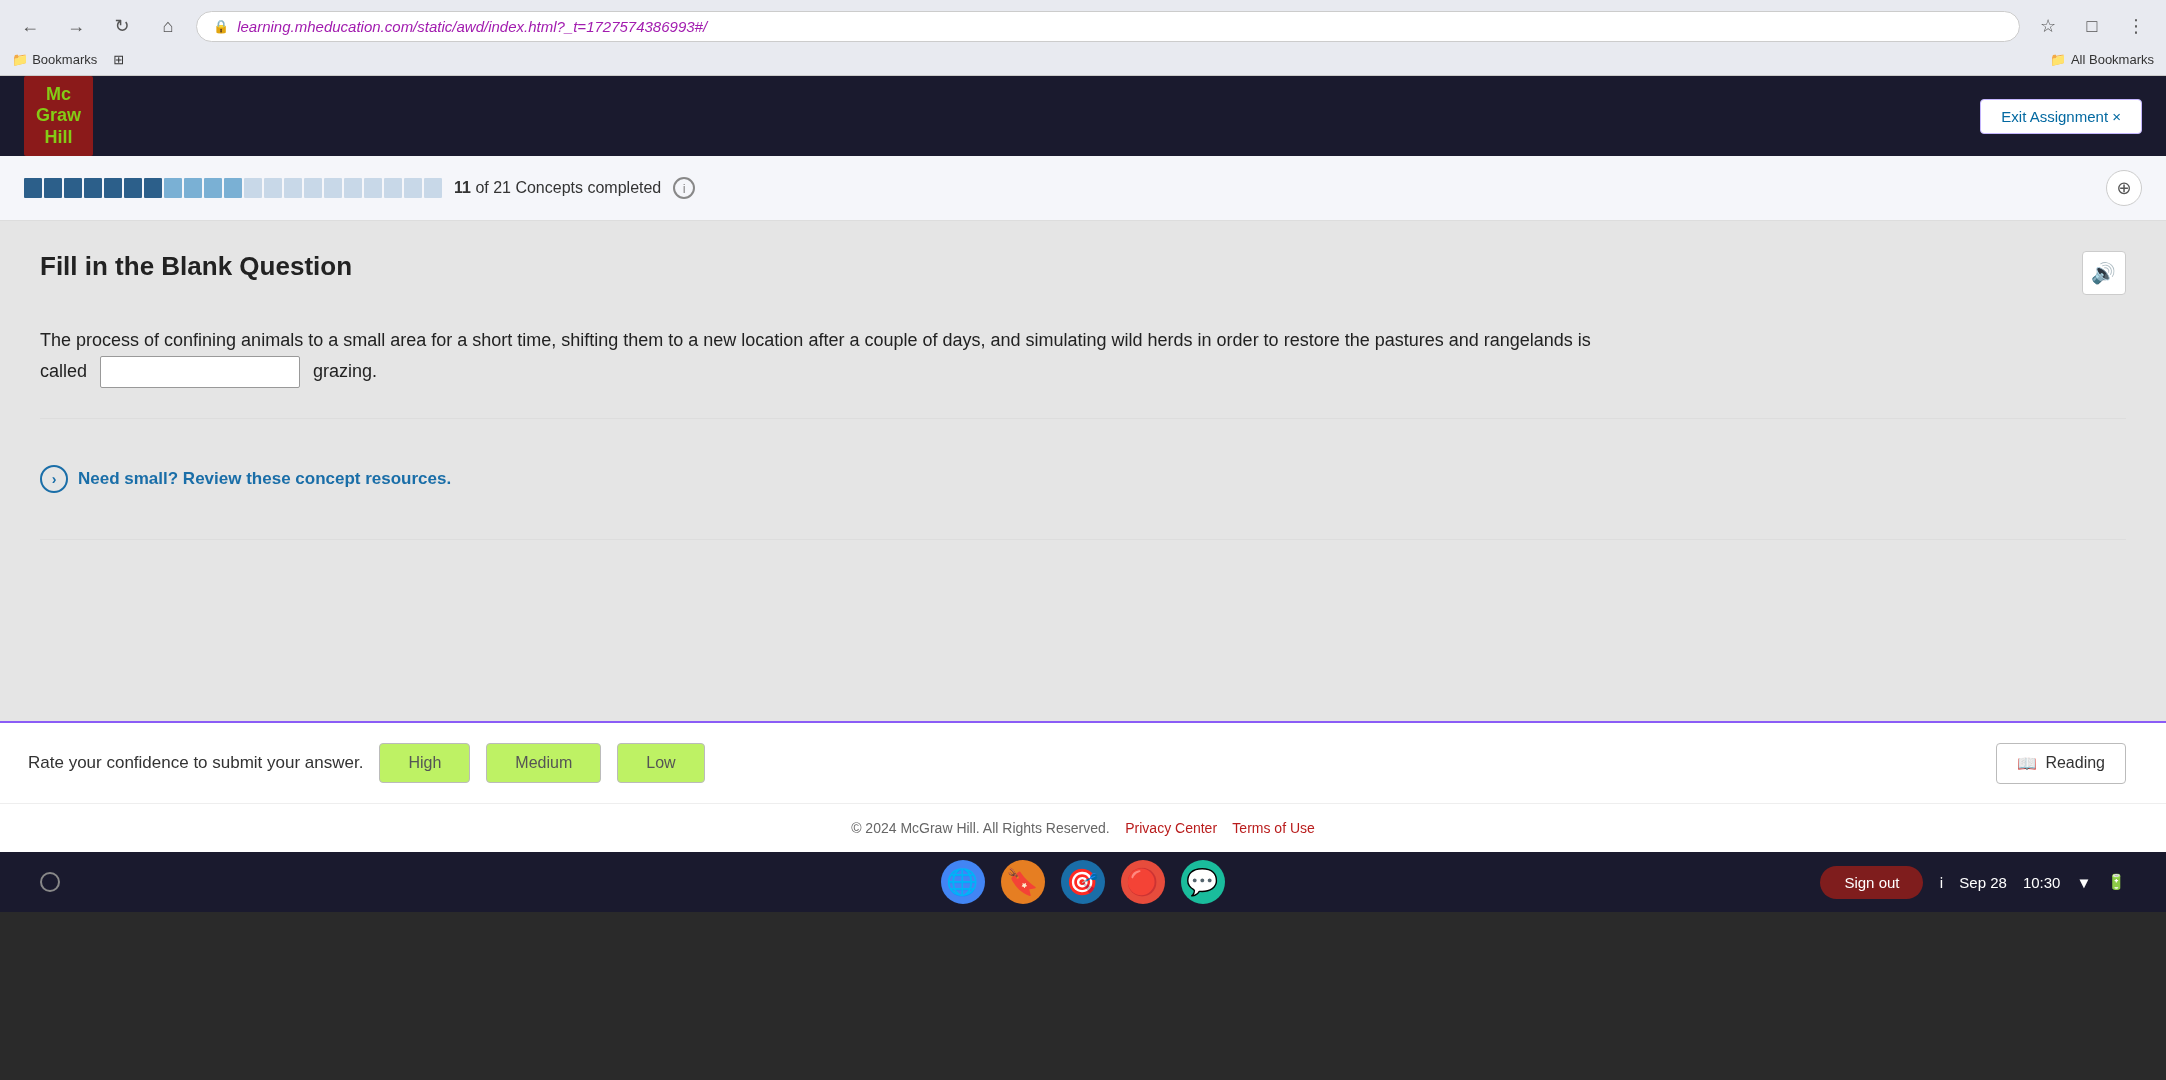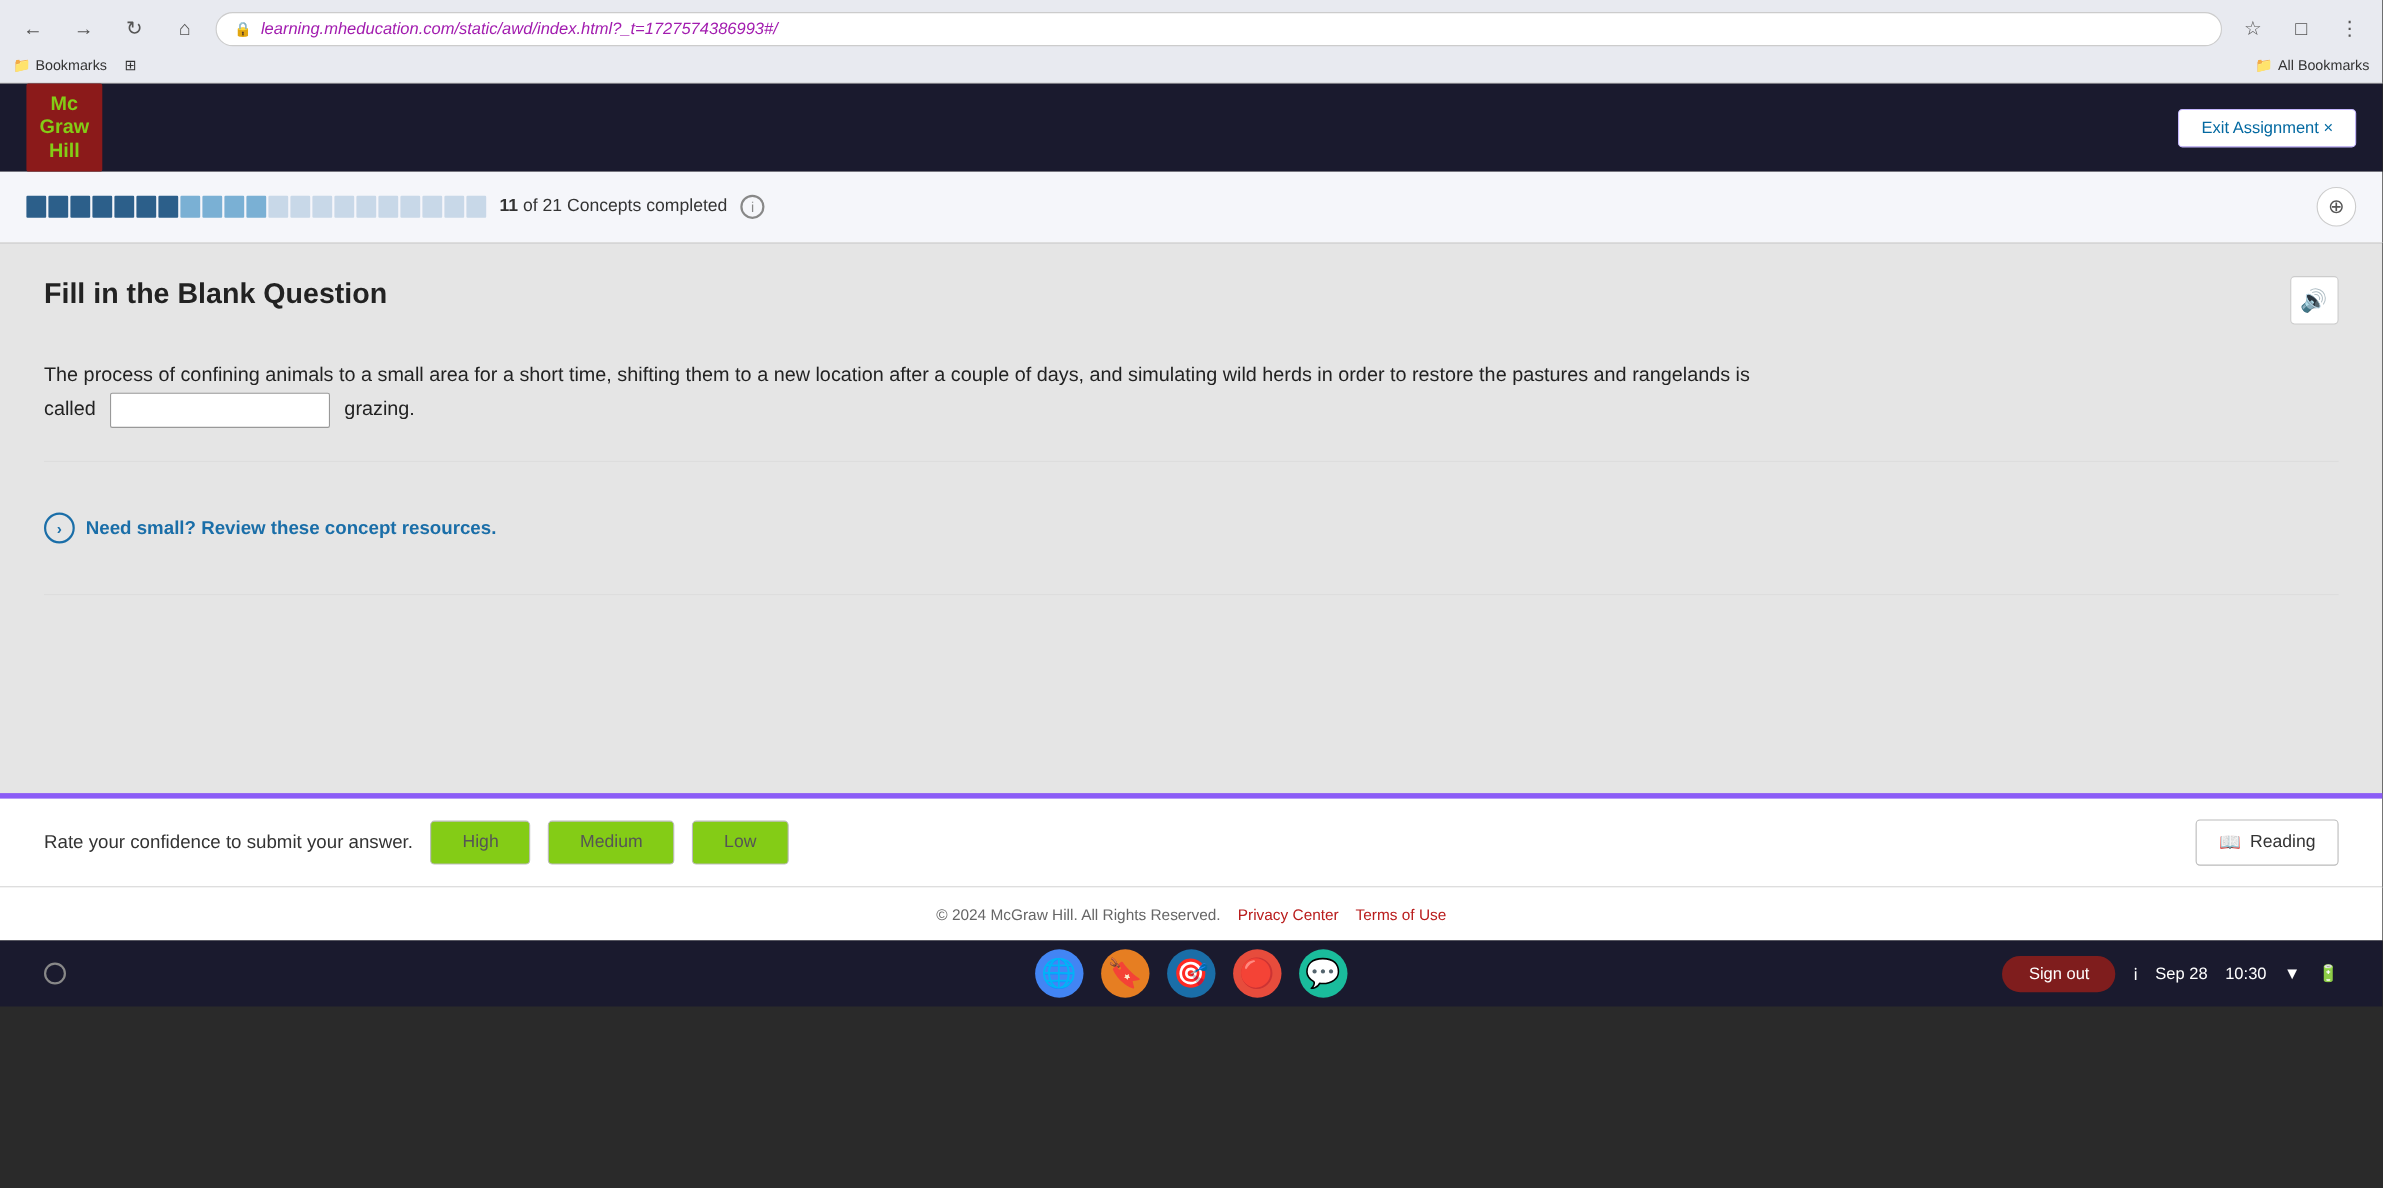--- a/index.html
+++ b/index.html
@@ -206,37 +206,37 @@
     .help-link {
       color: #1a6ea8;
       font-size: 17px;
       font-weight: bold;
       text-decoration: none;
       cursor: pointer;
     }
 
     
     .bottom-section {
-      border-top: 5px solid #8b5cf6;
-      padding: 20px 40px;
+      border-top: 2px solid #8b5cf6;
+      padding: 20px 28px;
       background: white;
       display: flex;
       align-items: center;
       gap: 16px;
       position: relative;
     }
     .rate-text {
       font-size: 17px;
       color: #333;
     }
     .confidence-btn {
       padding: 10px 28px;
       border: 1px solid #bbb;
       border-radius: 4px;
-      background: #84cc16;
+      background: #bef264;
       font-size: 16px;
       color: #555;
       cursor: pointer;
       text-align: center;
     }
 
     .reading-btn {
       position: absolute;
       right: 40px;
       display: flex;

